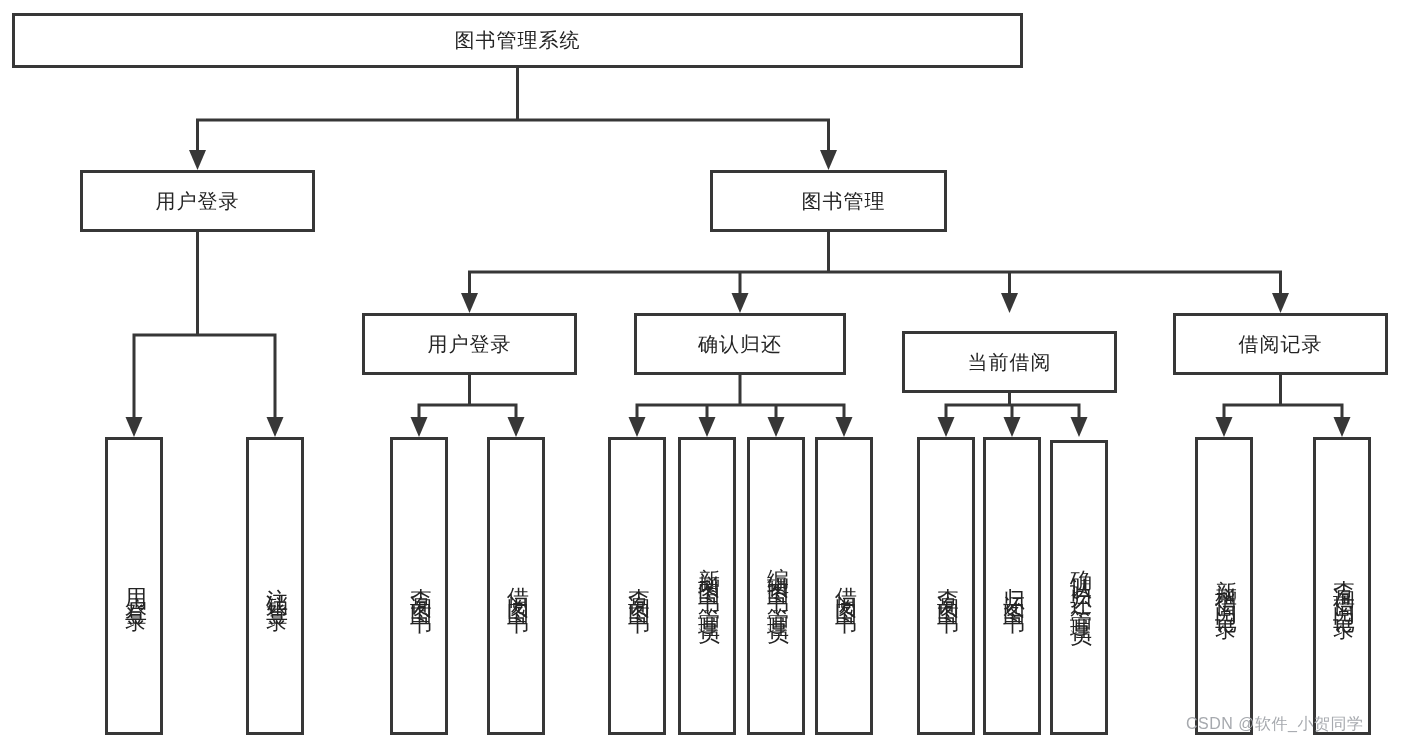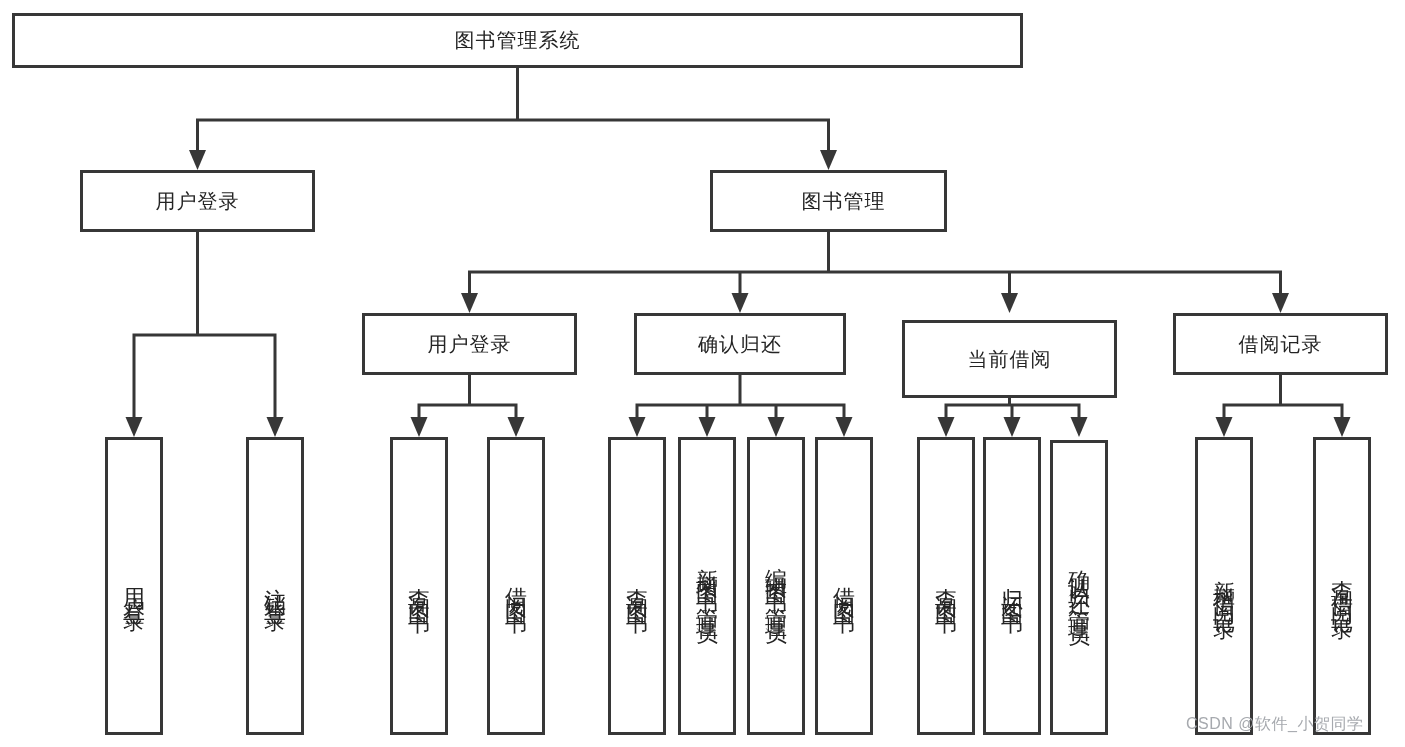--- a/index.html
+++ b/index.html
@@ -23,20 +23,21 @@
     border:3px solid var(--line);
     background:#fff;
     display:flex;
     align-items:center;
     justify-content:center;
     color:var(--text);
     font-size:20px;
     letter-spacing:1px;
     text-align:center;
     z-index:2;
+    font-family:Liberation Mono, monospace;
   }
   .box.v{
     writing-mode:vertical-rl;
     text-orientation:mixed;
     font-size:22px;
     letter-spacing:8px;
     line-height:1;
   }
   .watermark{
     position:absolute;
@@ -84,21 +85,21 @@
     </g>
   </svg>
 
   <div class="box" style="left:12px;top:13px;width:1011px;height:55px;">图书管理系统</div>
 
   <div class="box" style="left:80px;top:170px;width:235px;height:62px;">用户登录</div>
   <div class="box" style="left:710px;top:170px;width:237px;height:62px;padding-left:30px;">图书管理</div>
 
   <div class="box" style="left:362px;top:313px;width:215px;height:62px;">用户登录</div>
   <div class="box" style="left:634px;top:313px;width:212px;height:62px;">确认归还</div>
-  <div class="box" style="left:902px;top:320px;width:215px;height:78px;">当前借阅</div>
+  <div class="box" style="left:902px;top:331px;width:215px;height:62px;">当前借阅</div>
   <div class="box" style="left:1173px;top:313px;width:215px;height:62px;">借阅记录</div>
 
   <div class="box v" style="left:105px;top:437px;width:58px;height:298px;">用户登录</div>
   <div class="box v" style="left:246px;top:437px;width:58px;height:298px;">注销登录</div>
 
   <div class="box v" style="left:390px;top:437px;width:58px;height:298px;">查询图书</div>
   <div class="box v" style="left:487px;top:437px;width:58px;height:298px;">借阅图书</div>
 
   <div class="box v" style="left:608px;top:437px;width:58px;height:298px;">查询图书</div>
   <div class="box v" style="left:678px;top:437px;width:58px;height:298px;">新增图书（管理员）</div>

